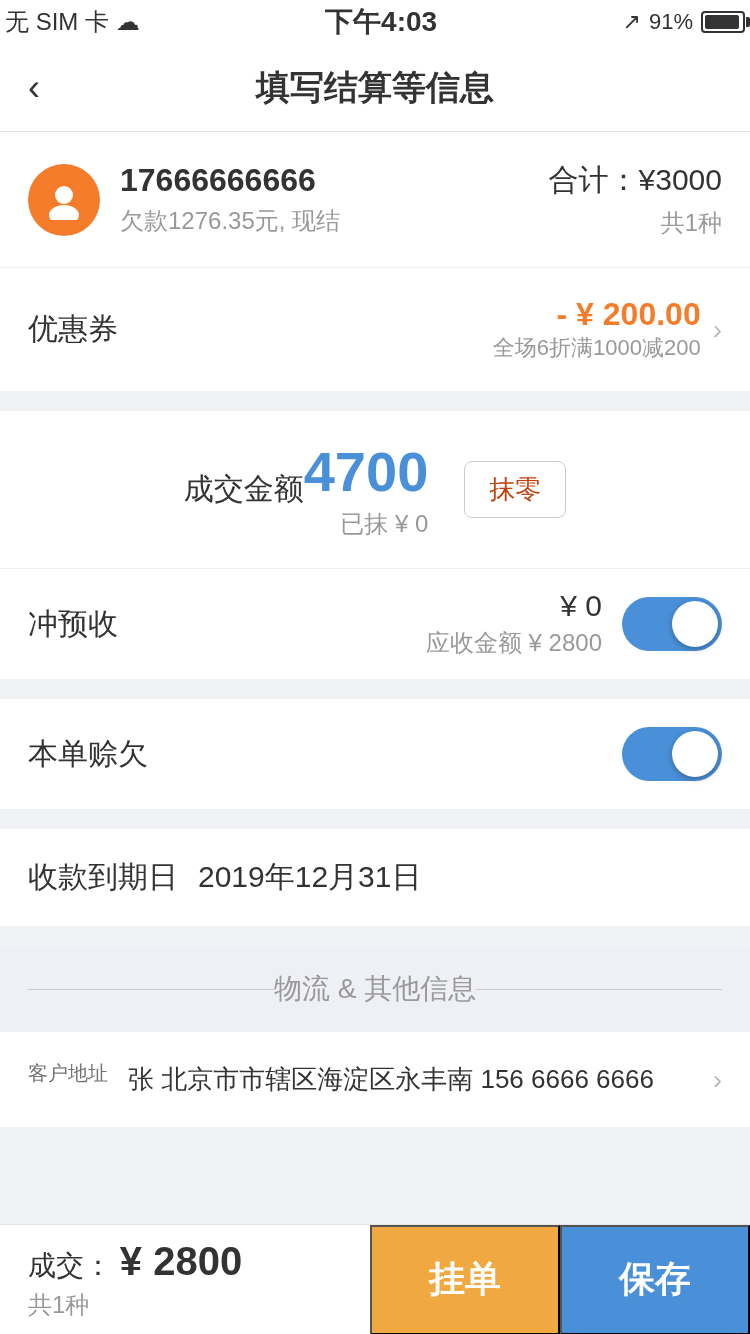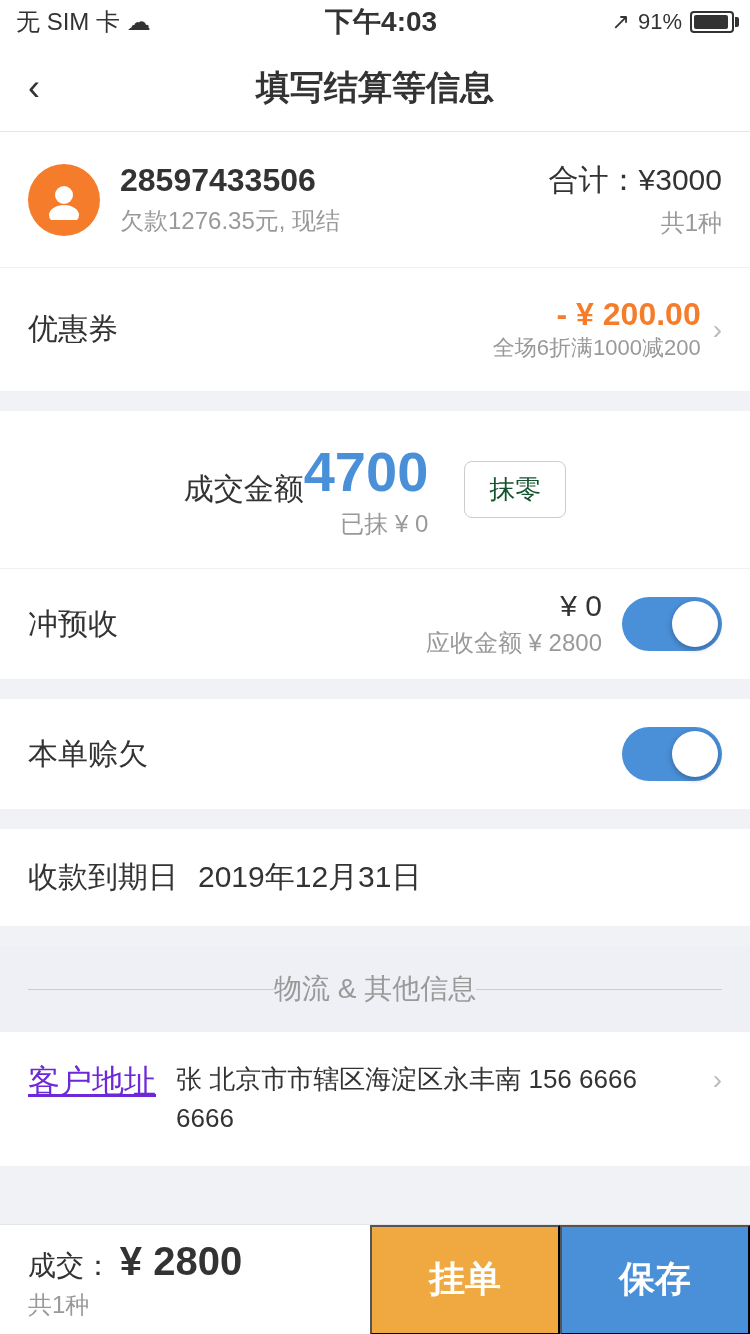--- a/index.html
+++ b/index.html
@@ -14,21 +14,21 @@
       color: #333;
     }
 
     
     .status-bar {
       height: 44px;
       background: #fff;
       display: flex;
       align-items: center;
       justify-content: space-between;
-      padding: 0 16px;
+      padding: 0 5px;
       font-size: 24px;
       font-weight: 500;
     }
     .status-left { display: flex; align-items: center; gap: 8px; }
     .status-center { font-size: 28px; font-weight: 600; }
     .status-right { display: flex; align-items: center; gap: 8px; font-size: 22px; }
     .battery-icon {
       width: 44px; height: 22px; border: 2px solid #333; border-radius: 4px;
       position: relative; display: inline-flex; align-items: center;
     }
@@ -120,21 +120,21 @@
       justify-content: center;
     }
     .amount-label { font-size: 30px; color: #333; }
     .amount-value-group { display: flex; align-items: center; gap: 20px; }
     .amount-big { font-size: 56px; font-weight: 600; color: #4a90d9; }
     .round-btn {
       border: 1px solid #ccc;
       border-radius: 8px;
       padding: 10px 24px;
       font-size: 26px;
-      color: #14532d;
+      color: #c2410c;
       background: #fff;
       cursor: pointer;
       margin-left: 16px;
     }
     .amount-sub { font-size: 24px; color: #999; margin-top: 4px; text-align: right; }
 
     
     .prepay-row {
       padding: 20px 28px;
       display: flex;
@@ -202,21 +202,21 @@
 
     
     .address-row {
       background: #fff;
       padding: 28px 28px;
       display: flex;
       align-items: flex-start;
       justify-content: space-between;
       gap: 20px;
     }
-    .address-label { font-size: 32px; color: #6d28d9; white-space: nowrap; flex-shrink: 0; text-decoration: underline; }
+    .address-label { font-size: 20px; color: #737373; white-space: nowrap; flex-shrink: 0; }
     .address-value { font-size: 26px; color: #333; line-height: 1.5; flex: 1; }
     .address-chevron { font-size: 28px; color: #bbb; flex-shrink: 0; margin-top: 4px; }
 
     
     .bottom-bar {
       position: fixed;
       bottom: 0;
       width: 750px;
       height: 110px;
       background: #fff;
@@ -272,21 +272,21 @@
   <div class="card">
     <div class="customer-row">
       <div class="customer-left">
         <div class="avatar">
           <svg width="40" height="40" viewBox="0 0 40 40">
             <circle cx="20" cy="15" r="9" fill="#fff"></circle>
             <ellipse cx="20" cy="35" rx="15" ry="10" fill="#fff"></ellipse>
           </svg>
         </div>
         <div class="customer-info">
-          <div class="phone">28597433506</div>
+          <div class="phone">17666666666</div>
           <div class="subtitle">欠款1276.35元, 现结</div>
         </div>
       </div>
       <div class="customer-right">
         <div class="total">合计：¥3000</div>
         <div class="count">共1种</div>
       </div>
     </div>
 
     <div class="coupon-row">

